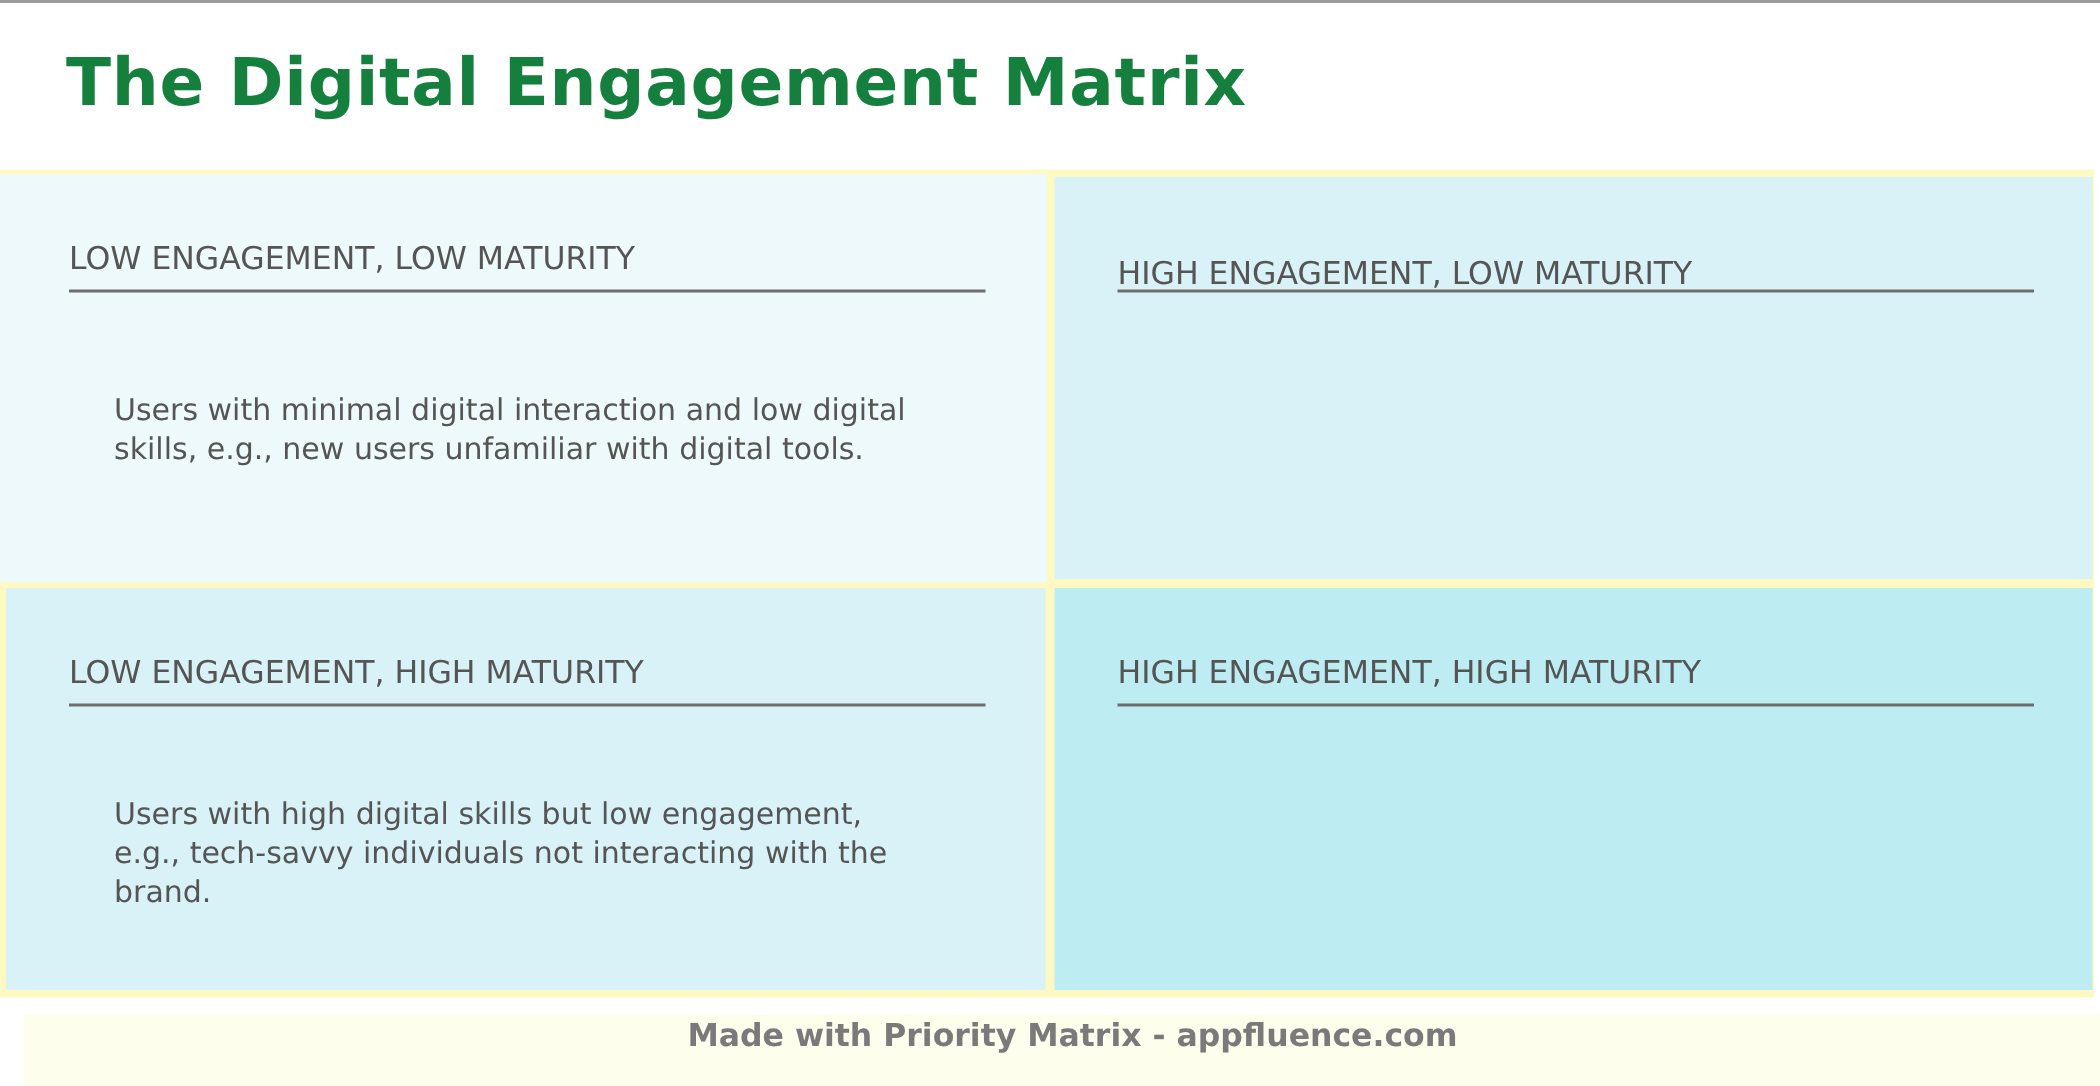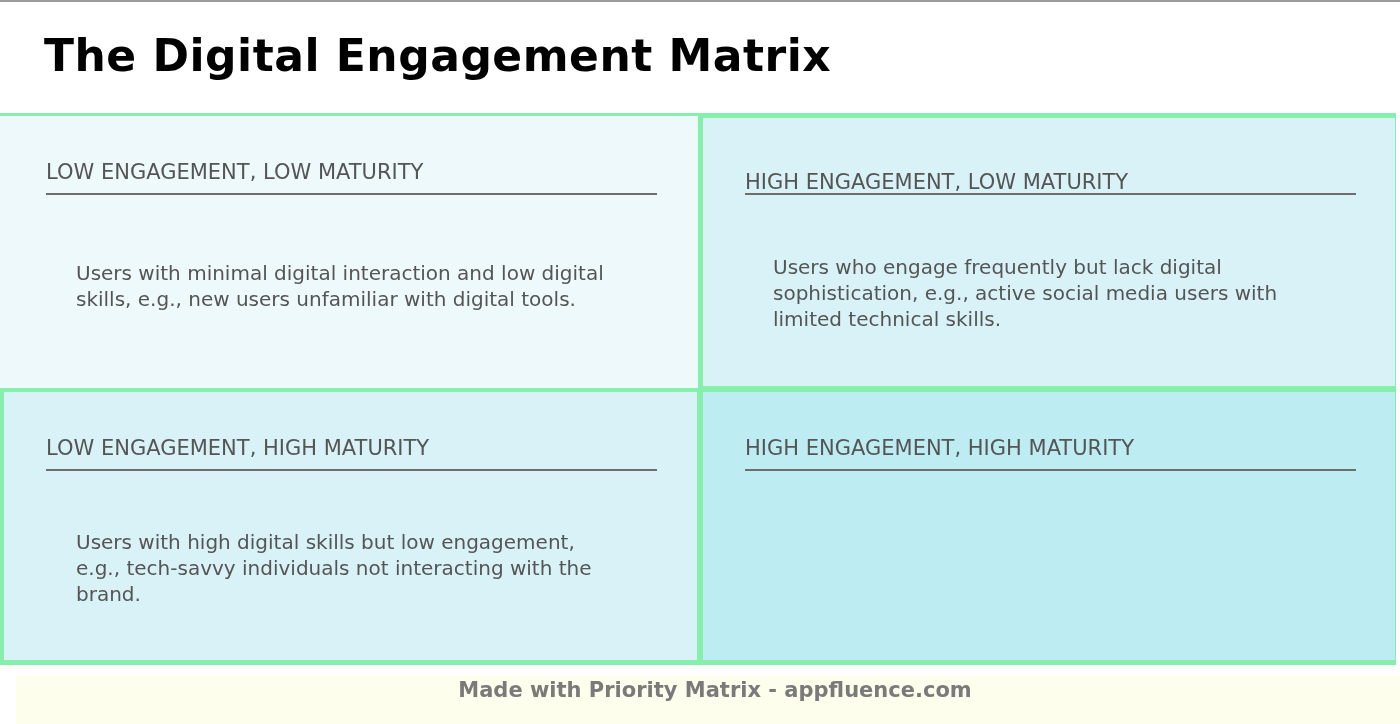--- a/index.html
+++ b/index.html
@@ -5,26 +5,26 @@
     html, body { margin: 0; padding: 0; }
     body {
       width: 1400px; height: 724px; overflow: hidden;
       background: #ffffff;
       font-family: "DejaVu Sans", sans-serif;
       position: relative;
     }
     .top-line { position: absolute; left: 0; top: 0; width: 1400px; height: 2px; background: #9a9a9a; }
     .title {
       position: absolute; left: 44px; top: 30px;
-      font-size: 44px; font-weight: bold; color: #000000;
+      font-size: 44px; font-weight: bold; color: #15803d;
       letter-spacing: 0.5px; white-space: nowrap;
     }
     .matrix {
       position: absolute; left: 0; top: 113px; width: 1396px; height: 552px;
-      background: #86efac;
+      background: #fef9c3;
     }
     .quad { position: absolute; box-sizing: border-box; }
     .q-tl { left: 0; top: 3px; width: 698px; height: 272px; background: #eef9fb; }
     .q-tr { left: 703px; top: 5px; width: 692px; height: 268px; background: #d8f2f7; }
     .q-bl { left: 4px; top: 279px; width: 693px; height: 268px; background: #d8f2f7; }
     .q-br { left: 703px; top: 279px; width: 692px; height: 268px; background: #bdedf3; text-align: right; }
     .q-head {
       position: absolute; left: 42px; top: 44px;
       font-size: 21px; color: #555555; white-space: nowrap;
     }
@@ -62,21 +62,20 @@
 
 <div class="matrix">
   <div class="quad q-tl">
     <div class="q-head">LOW ENGAGEMENT, LOW MATURITY</div>
     <div class="q-rule"></div>
     <div class="q-body">Users with minimal digital interaction and low digital skills, e.g., new users unfamiliar with digital tools.</div>
   </div>
   <div class="quad q-tr">
     <div class="q-head">HIGH ENGAGEMENT, LOW MATURITY</div>
     <div class="q-rule"></div>
-    <div class="q-body">Users who engage frequently but lack digital sophistication, e.g., active social media users with limited technical skills.</div>
   </div>
   <div class="quad q-bl">
     <div class="q-head">LOW ENGAGEMENT, HIGH MATURITY</div>
     <div class="q-rule"></div>
     <div class="q-body">Users with high digital skills but low engagement, e.g., tech-savvy individuals not interacting with the brand.</div>
   </div>
   <div class="quad q-br">
     <div class="q-head">HIGH ENGAGEMENT, HIGH MATURITY</div>
     <div class="q-rule"></div>
   </div>

